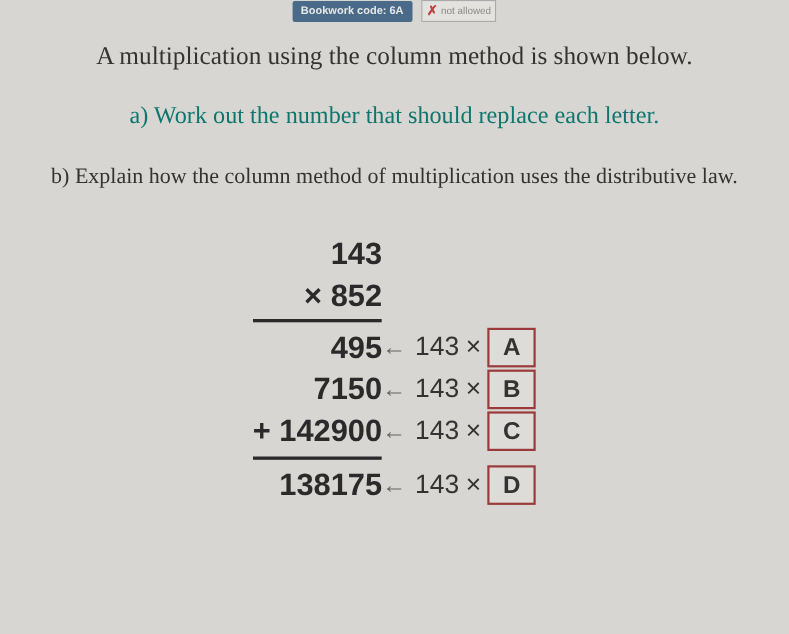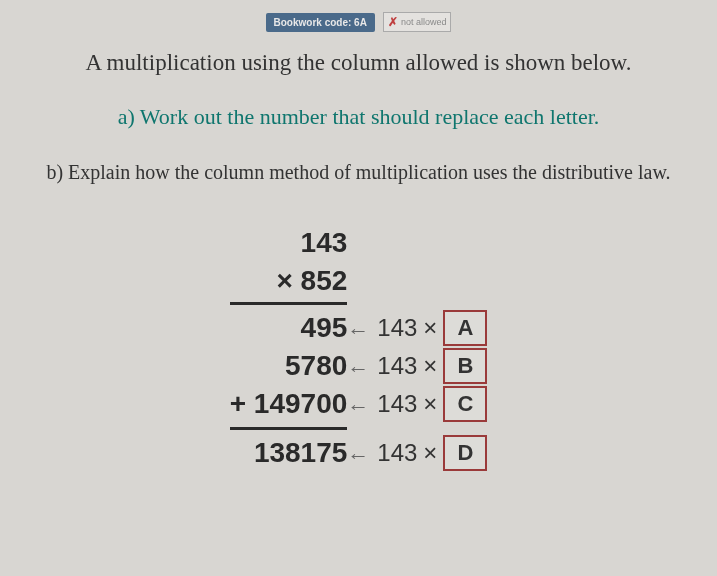--- a/index.html
+++ b/index.html
@@ -13,21 +13,21 @@
       background: #d8d6d2;
       font-family: Georgia, 'Times New Roman', serif;
       color: #3a3a3a;
       position: relative;
       overflow: hidden;
     }
     .top-badges {
       display: flex;
       justify-content: center;
       gap: 8px;
-      padding-top: 12px;
+      padding-top: 0;
       align-items: center;
     }
     .bookwork-badge {
       background: #4a6a8a;
       color: #e8e8e8;
       font-family: Arial, sans-serif;
       font-size: 10px;
       font-weight: bold;
       padding: 4px 8px;
       border-radius: 2px;
@@ -142,34 +142,34 @@
 
 <div class="top-badges">
   <div class="bookwork-badge">Bookwork code: 6A</div>
   <div class="not-allowed">
     <span class="x-icon">✗</span>
     <span>not allowed</span>
   </div>
 </div>
 
 <div class="question-text">
-  <p class="intro">A multiplication using the column allowed is shown below.</p>
+  <p class="intro">A multiplication using the column method is shown below.</p>
   <p class="part-a">a) Work out the number that should replace each letter.</p>
   <p class="part-b">b) Explain how the column method of multiplication uses the distributive law.</p>
 </div>
 
 <div class="working">
   <div class="working-inner">
     <div class="numcol">
       <div class="row">143</div>
       <div class="row">× 852</div>
       <div class="hr1"></div>
       <div class="row">495</div>
-      <div class="row">5780</div>
-      <div class="row">+ 149700</div>
+      <div class="row">7150</div>
+      <div class="row">+ 142900</div>
       <div class="hr2"></div>
       <div class="row">138175</div>
     </div>
     <div class="arrcol">
       <div class="spacer"></div>
       <div class="spacer"></div>
       <div class="hrspace"></div>
       <div class="arow">
         <span class="arrow">←</span>
         <span class="expr">

